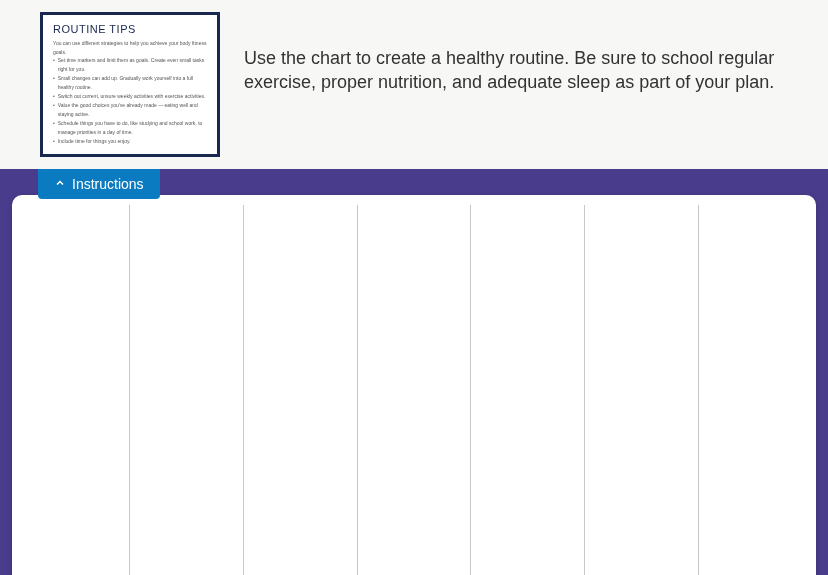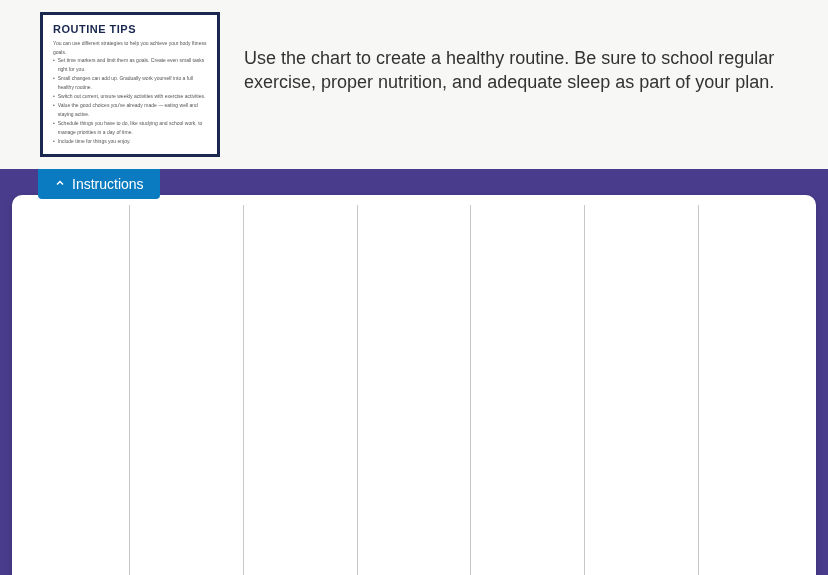--- a/index.html
+++ b/index.html
@@ -25,21 +25,21 @@
     }
     .tips-card {
       width: 180px;
       border: 3px solid #1a2850;
       background: #fff;
       padding: 8px 10px;
       flex-shrink: 0;
     }
     .tips-title {
       font-size: 11px;
-      font-weight: bold;
+      font-weight: normal;
       color: #1a2850;
       letter-spacing: 0.5px;
       margin-bottom: 4px;
     }
     .tips-line {
       font-size: 5px;
       color: #555;
       line-height: 1.7;
       display: block;
     }

